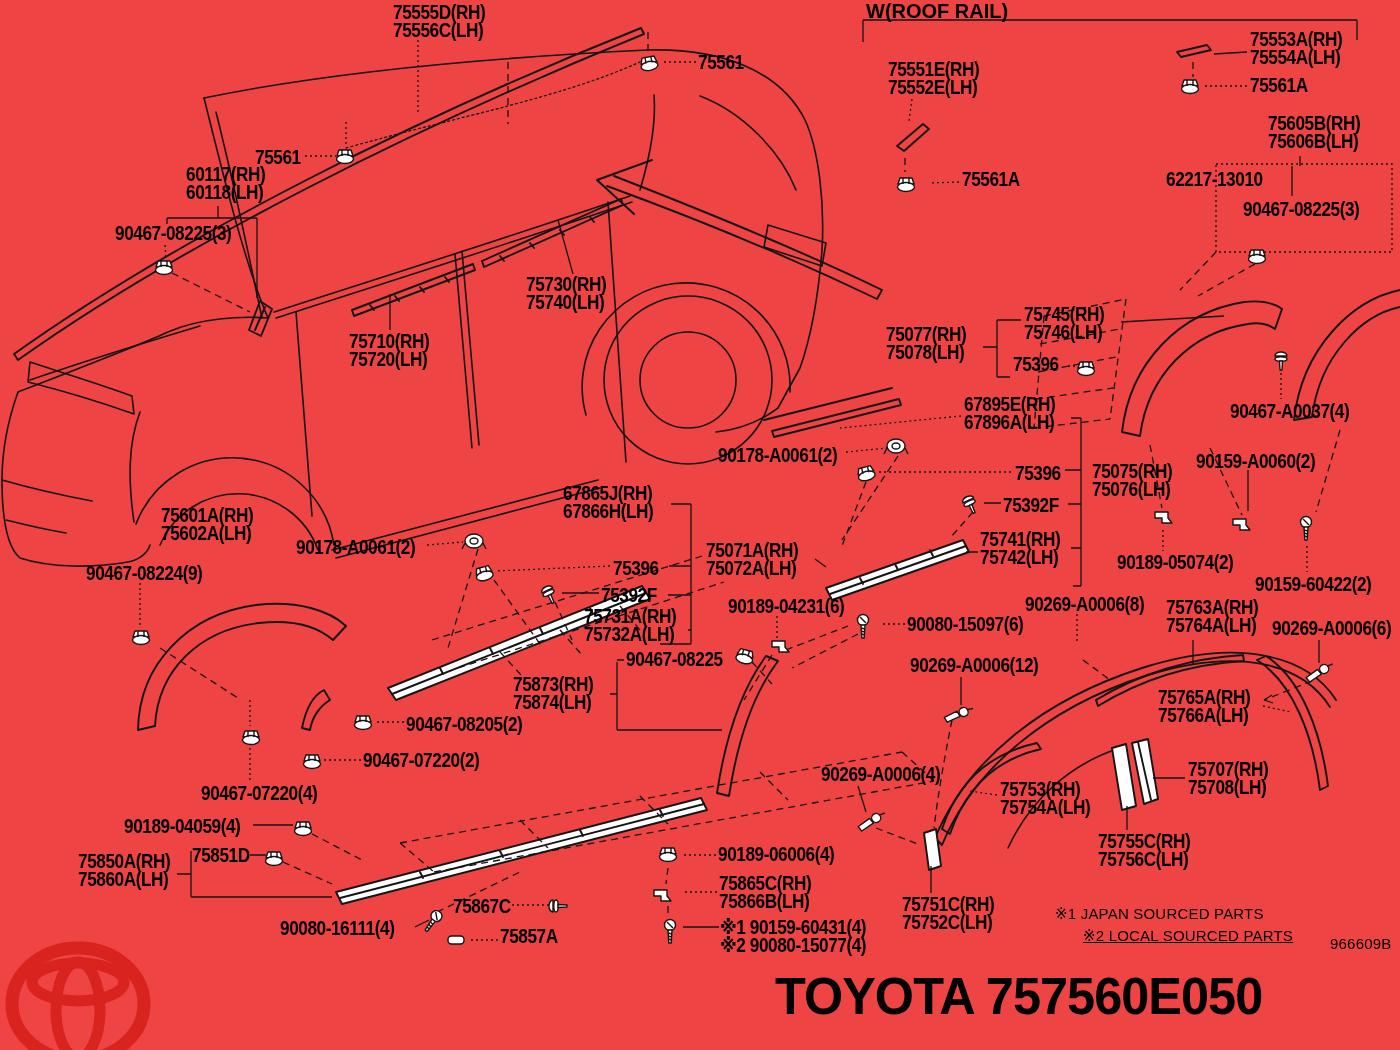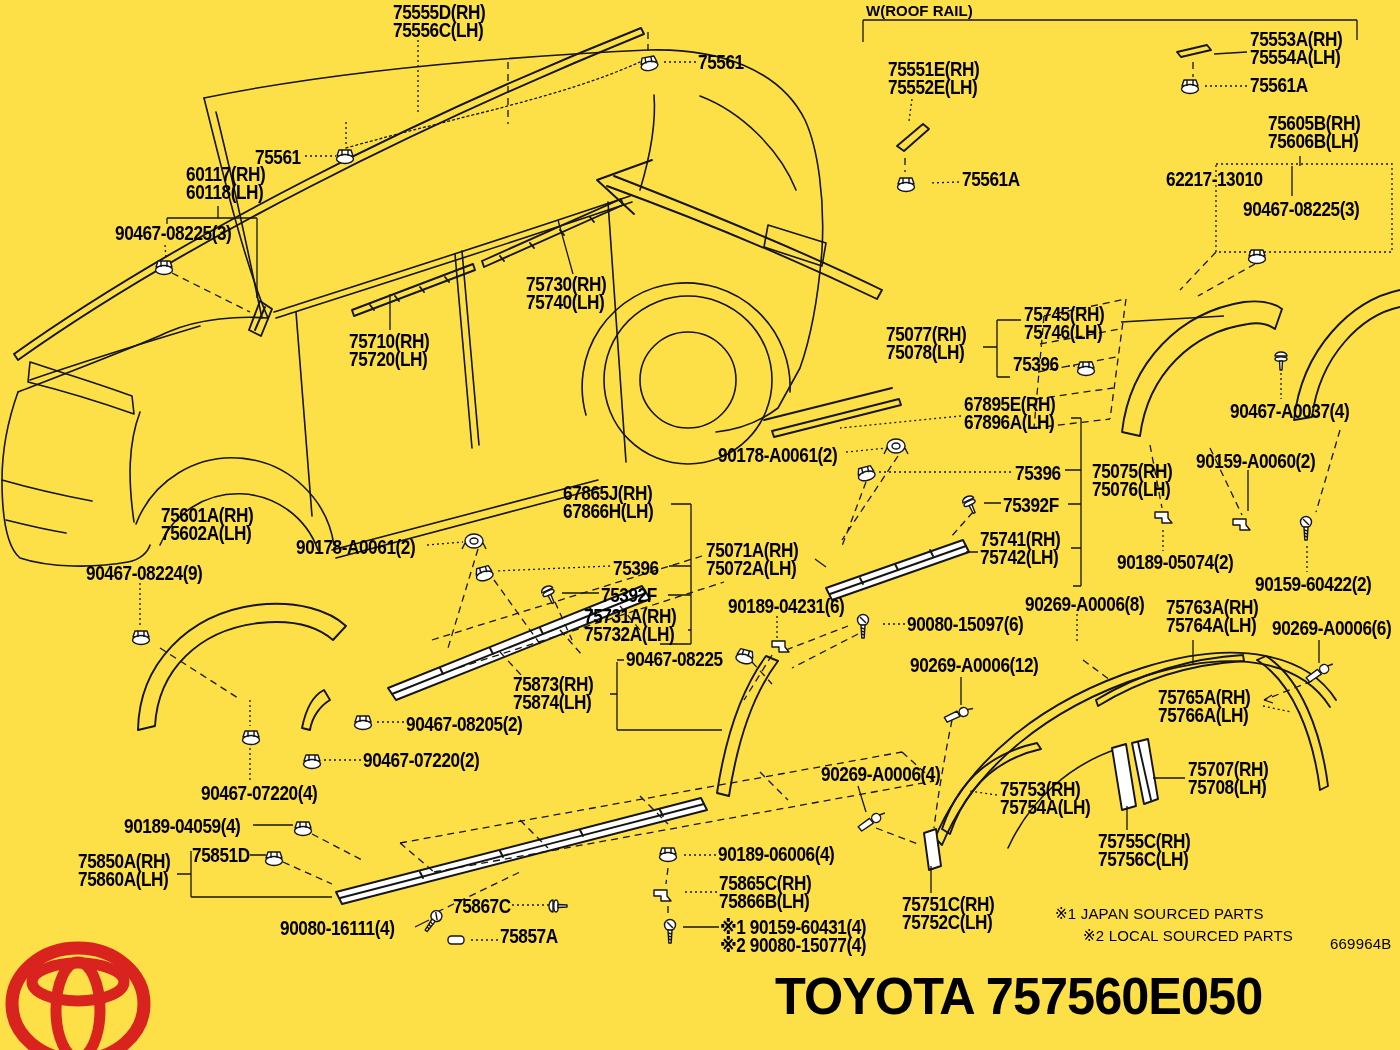--- a/index.html
+++ b/index.html
@@ -1,22 +1,22 @@
 <!DOCTYPE html>
 <html><head>
 <meta charset="utf-8">
 <style>
   html,body{margin:0;padding:0;background:#fff;}
-  .stage{position:relative;width:1400px;height:1050px;background:#fde047;overflow:hidden;
+  .stage{position:relative;width:1400px;height:1050px;background:#ef4444;overflow:hidden;
          font-family:"Liberation Sans","DejaVu Sans",sans-serif;color:#000;}
   .stage svg{position:absolute;left:0;top:0;}
   .plabel{position:absolute;font-weight:bold;font-size:20px;line-height:18px;
           letter-spacing:-0.5px;white-space:pre;transform:scaleX(0.86);
           transform-origin:left top;}
-  .hdr{position:absolute;font-weight:bold;font-size:15px;letter-spacing:0;
+  .hdr{position:absolute;font-weight:bold;font-size:20px;letter-spacing:0;
        transform:none;white-space:pre;line-height:18px;}
   .sm{position:absolute;font-weight:normal;font-size:15px;letter-spacing:0.2px;
       transform:none;white-space:pre;line-height:18px;font-family:"Liberation Sans","DejaVu Sans",sans-serif;}
   .title{position:absolute;left:775px;top:966px;font-weight:bold;font-size:52px;
          letter-spacing:-1px;white-space:pre;transform:scaleX(0.97);transform-origin:left top;}
   
   .s  {stroke:#151515;fill:none;stroke-width:1.6;stroke-linecap:round;stroke-linejoin:round;}
   .sp {stroke:#151515;fill:none;stroke-width:1.9;stroke-linecap:round;stroke-linejoin:round;}
   .sw {stroke:#151515;fill:#fff;stroke-width:1.9;stroke-linejoin:round;}
   .ln {stroke:#151515;fill:none;stroke-width:1.3;}
@@ -349,19 +349,19 @@
       <div class="plabel" style="left: 280px; top: 919px;">90080-16111(4)</div>
       <div class="plabel" style="left: 453px; top: 897px;">75867C</div>
       <div class="plabel" style="left: 500px; top: 927px;">75857A</div>
       <div class="plabel" style="left: 718px; top: 845px;">90189-06006(4)</div>
       <div class="plabel" style="left: 719px; top: 874px;">75865C(RH)
 75866B(LH)</div>
       <div class="plabel" style="left: 720px; top: 918px;">※1 90159-60431(4)</div>
       <div class="plabel" style="left: 720px; top: 936px;">※2 90080-15077(4)</div>
       <div class="plabel" style="left: 962px; top: 170px;">75561A</div>
       <div class="sm" style="left: 1055px; top: 905px;">※1 JAPAN SOURCED PARTS</div>
-      <div class="sm" style="left: 1083px; top: 927px;">※2 LOCAL SOURCED PARTS</div>
-      <div class="sm" style="left: 1330px; top: 935px;">669964B</div>
+      <div class="sm" style="left: 1083px; top: 927px; text-decoration: underline;">※2 LOCAL SOURCED PARTS</div>
+      <div class="sm" style="left: 1330px; top: 935px;">966609B</div>
     </div>
 
 <div class="title">TOYOTA 757560E050</div>
 
 </div>
 
 </body></html>

